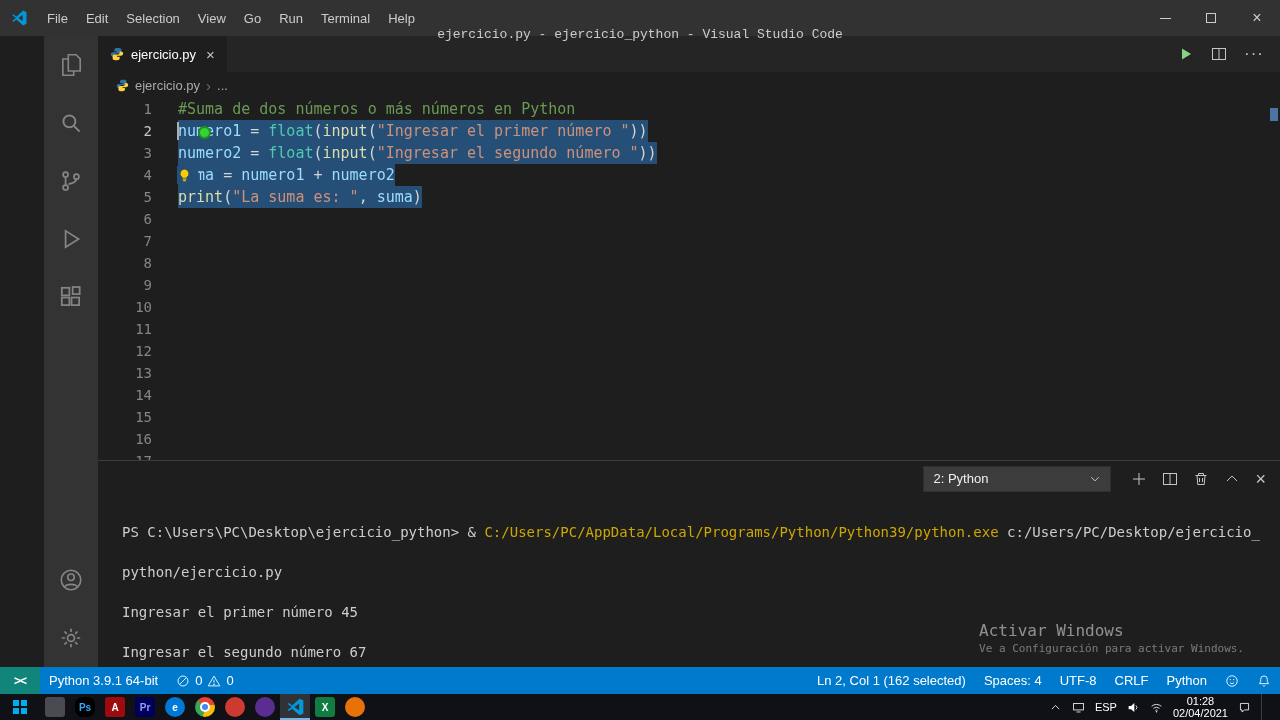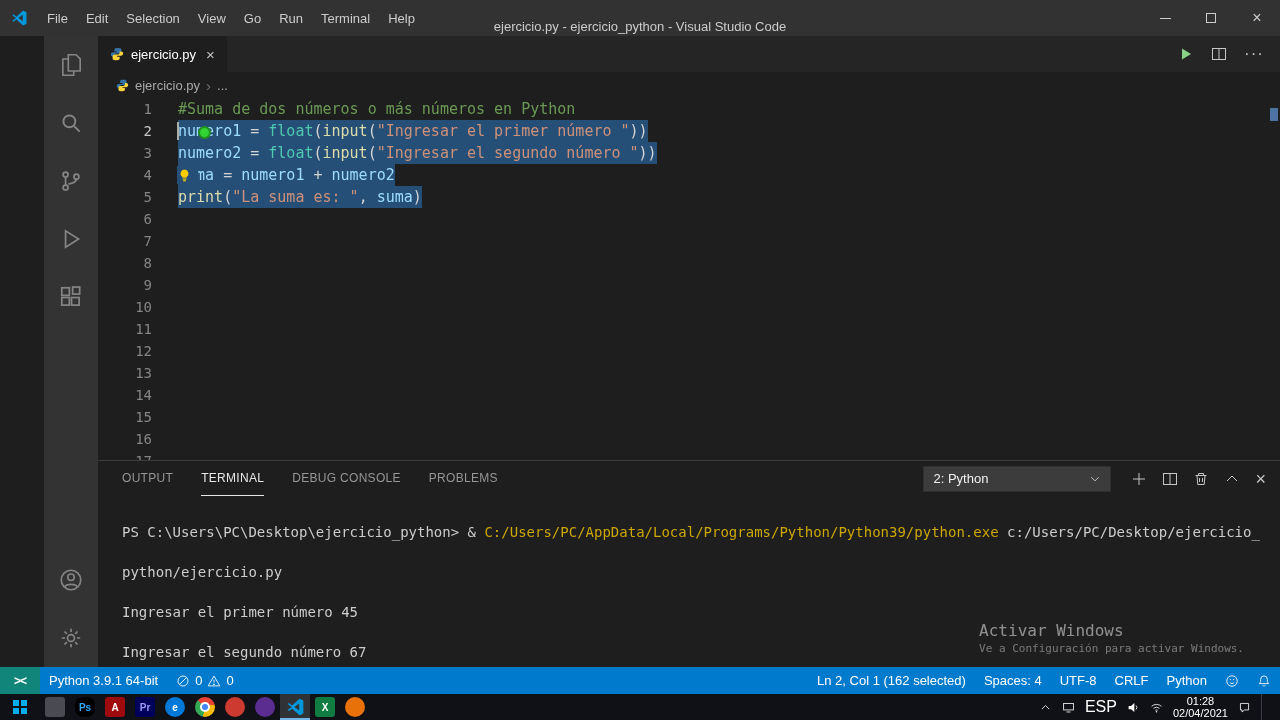--- a/index.html
+++ b/index.html
@@ -6,21 +6,21 @@
   html,body{width:1280px;height:720px;}
   body{font-family:"Liberation Sans",sans-serif;background:#1e1e1e;overflow:hidden;}
   .screen{width:1280px;height:720px;display:flex;flex-direction:column;position:relative;}
 
   
   .titlebar{height:36px;background:#323233;display:flex;align-items:center;position:relative;color:#cccccc;font-size:13px;flex:0 0 auto;}
   .tb-logo{width:38px;height:36px;display:flex;align-items:center;justify-content:center;}
   .tb-logo svg{width:18px;height:18px;}
   .menu-bar{display:flex;height:100%;align-items:center;}
   .menu-item{padding:0 9px;height:100%;display:flex;align-items:center;cursor:default;}
-  .window-title{position:absolute;left:50%;top:8px;transform:translateX(-50%);height:36px;display:flex;align-items:center;white-space:nowrap;}
+  .window-title{position:absolute;left:50%;top:16px;transform:translateX(-50%);height:36px;display:flex;align-items:center;white-space:nowrap;font-family:Liberation Mono, monospace;}
   .win-controls{margin-left:auto;display:flex;height:100%;}
   .win-btn{width:46px;height:100%;display:flex;align-items:center;justify-content:center;font-size:16px;color:#cccccc;}
   .min-bar{display:inline-block;width:11px;height:1px;background:#cccccc;}
   .max-box{display:inline-block;width:10px;height:10px;border:1px solid #cccccc;}
 
   
   .main{flex:1;display:flex;min-height:0;padding-left:44px;}
   .activitybar{width:54px;background:#333333;display:flex;flex-direction:column;align-items:center;flex:0 0 auto;}
   .ab-item{width:54px;height:58px;display:flex;align-items:center;justify-content:center;color:#858585;}
   .ab-item svg{width:26px;height:26px;}
@@ -91,21 +91,21 @@
   .tb-active{background:rgba(255,255,255,.14);box-shadow:inset 0 -2px 0 #75b6e7;}
   .tb-ic{width:20px;height:20px;display:flex;align-items:center;justify-content:center;font-size:10px;font-weight:bold;overflow:hidden;}
   .tb-sq{border-radius:3px;}
   .tb-circ{border-radius:50%;}
   .tb-chrome{border-radius:50%;background:conic-gradient(from -45deg,#ea4335 0 33%,#fbbc05 33% 66%,#34a853 66% 100%);position:relative;}
   .tb-chrome::before{content:"";position:absolute;inset:26%;background:#ffffff;border-radius:50%;}
   .tb-chrome::after{content:"";position:absolute;inset:34%;background:#4285f4;border-radius:50%;}
   .tb-ic svg{width:20px;height:20px;}
   .tray{margin-left:auto;display:flex;align-items:center;gap:10px;padding-right:3px;}
   .tray svg{width:13px;height:13px;display:block;}
-  .tray-lang{font-size:16px;}
+  .tray-lang{font-size:11px;}
   .tray-clock{text-align:center;font-size:11px;line-height:12px;}
   .tray-sep{width:1px;align-self:stretch;background:#3c3c46;}
   .show-desktop{width:5px;}
 </style>
 </head>
 <body>
 
 <div class="screen">
 
   <div class="titlebar">
@@ -300,26 +300,20 @@
               <path fill="#ffcc00" d="M8 1.5a4.3 4.3 0 0 0-2.6 7.7c.4.3.6.8.6 1.3h4c0-.5.2-1 .6-1.3A4.3 4.3 0 0 0 8 1.5z"></path>
               <rect x="6" y="11.2" width="4" height="1.2" fill="#ffcc00"></rect>
               <rect x="6.5" y="13" width="3" height="1.2" fill="#ffcc00"></rect>
             </svg>
         </div>
         <div class="ovr-mark"></div>
       </div>
 
       <div class="panel">
         <div class="panel-header">
-          <div style="display:flex;height:100%;">
-              <div class="p-tab">OUTPUT</div>
-              <div class="p-tab active">TERMINAL</div>
-              <div class="p-tab">DEBUG CONSOLE</div>
-              <div class="p-tab">PROBLEMS</div>
-            </div>
           <div class="p-dd">
             <span>2: Python</span>
             <svg viewBox="0 0 16 16" fill="none" stroke="currentColor">
                 <path d="M3 5.5l5 5 5-5"></path>
               </svg>
           </div>
           <div class="p-actions">
             <svg viewBox="0 0 16 16" stroke="currentColor">
                 <path d="M8 2v12M2 8h12"></path>
               </svg>

